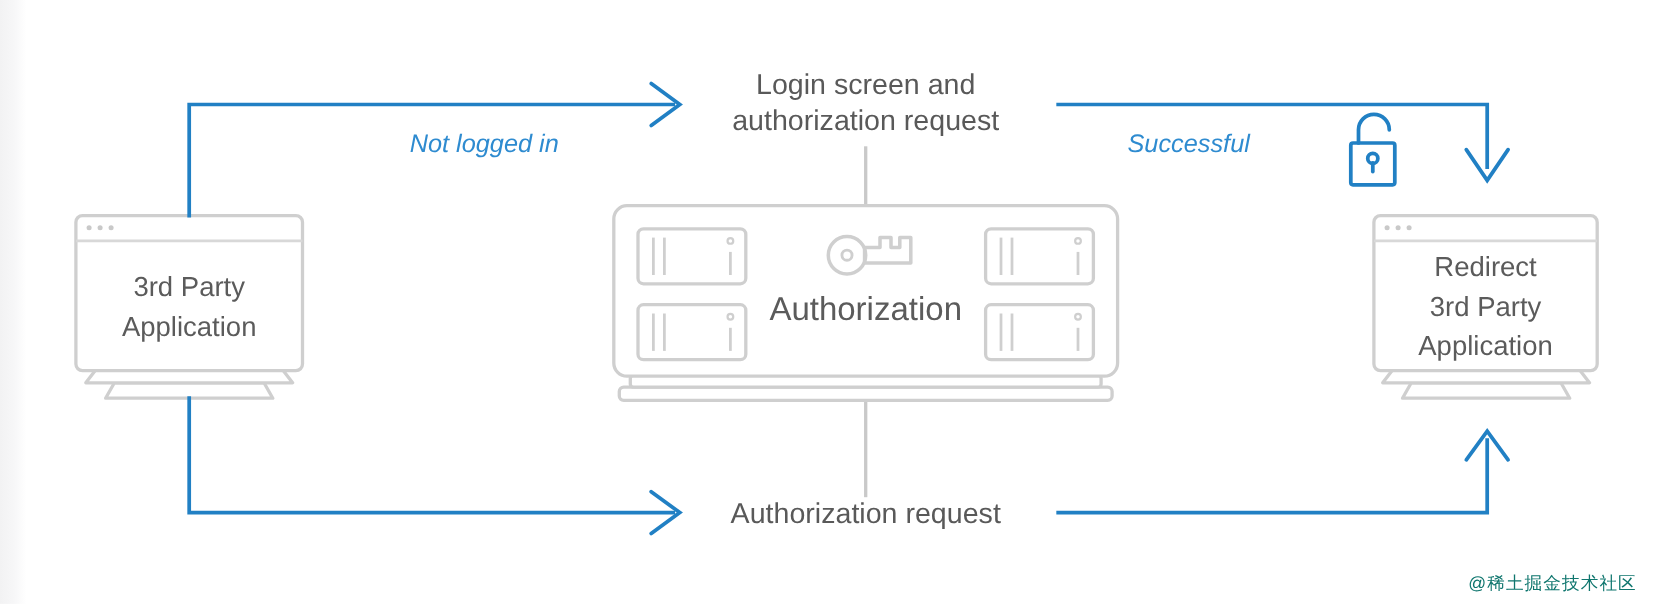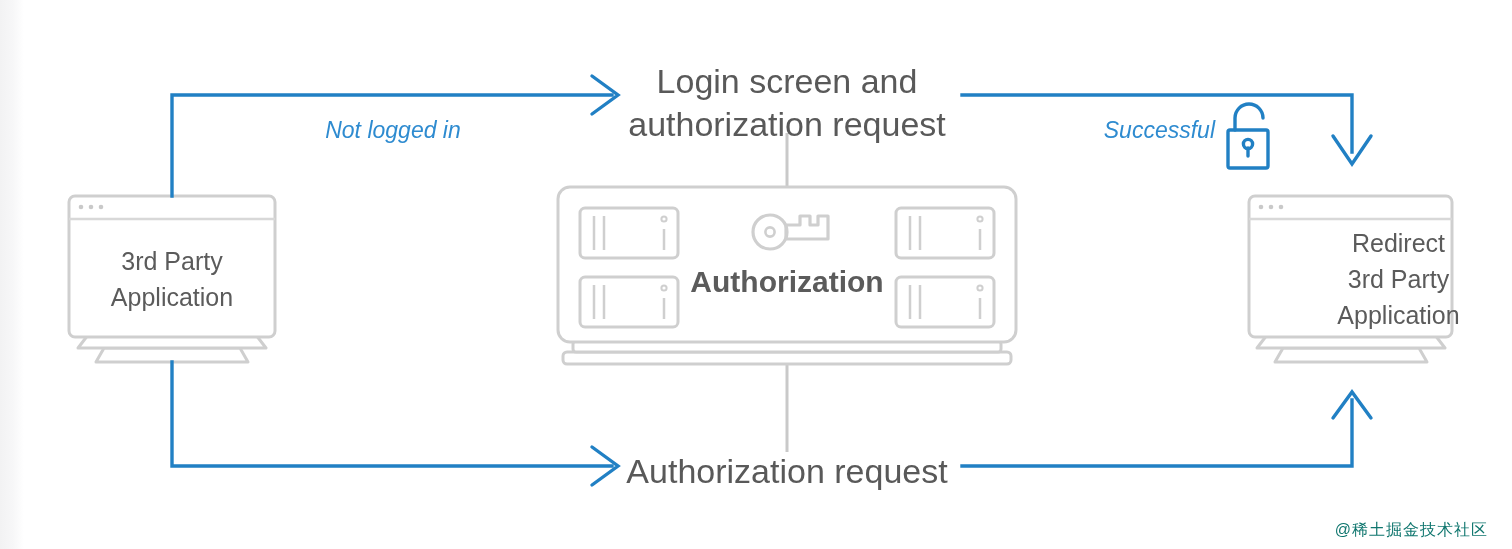--- a/index.html
+++ b/index.html
@@ -27,28 +27,28 @@
     position: absolute;
     left: 0; top: 0;
   }
   .txt {
     position: absolute;
     white-space: nowrap;
     line-height: 1.25;
   }
   .label-gray {
     color: #595959;
-    font-size: 34px;
+    font-size: 26px;
     text-align: center;
   }
   .label-blue {
     color: #2e8bd0;
     font-size: 23px;
     font-style: italic;
-    text-align: center;
+    text-align: right;
   }
   .node-text {
     color: #5b5b5b;
     font-size: 25px;
     text-align: center;
     line-height: 1.44;
   }
   .server-text {
     color: #5b5b5b;
     font-size: 30px;
@@ -175,39 +175,39 @@
       <line x1="1248" y1="148" x2="1248" y2="156"></line>
     </g>
 
   </svg>
 
   <div class="txt node-text" style="left:69px; top:243px; width:206px;">
     <div>3rd Party</div>
     <div>Application</div>
   </div>
 
-  <div class="txt node-text" style="left:1249px; top:225px; width:203px;padding-left:48px;">
+  <div class="txt node-text" style="left:1249px; top:225px; width:203px;">
     <div>Redirect</div>
     <div>3rd Party</div>
     <div>Application</div>
   </div>
 
-  <div class="txt server-text" style="left:640px; top:263px; width:294px;font-weight:bold;">
+  <div class="txt server-text" style="left:640px; top:263px; width:294px;">
     <div>Authorization</div>
   </div>
 
   <div class="txt label-gray" style="left:613px; top:60px; width:348px;">
     <div>Login screen and</div>
     <div>authorization request</div>
   </div>
 
   <div class="txt label-gray" style="left:613px; top:450px; width:348px;">Authorization request</div>
 
   <div class="txt label-blue" style="left:278px; top:116px; width:230px;">Not logged in</div>
 
 
-  <div class="txt label-blue" style="left:1025px; top:116px; width:190px; text-align:right;">
+  <div class="txt label-blue" style="left:1025px; top:116px; width:190px; text-align:left;">
     <div>Successful</div>
   </div>
 
   <div id="watermark">@稀土掘金技术社区</div>
 
 </div>
 
 </body></html>

